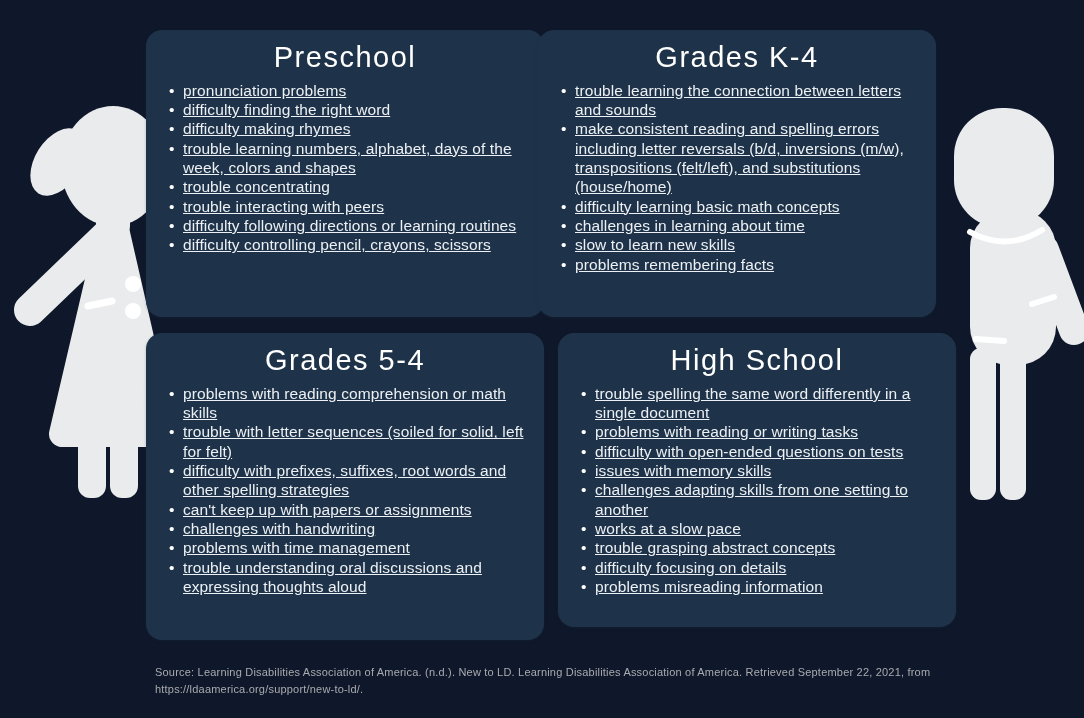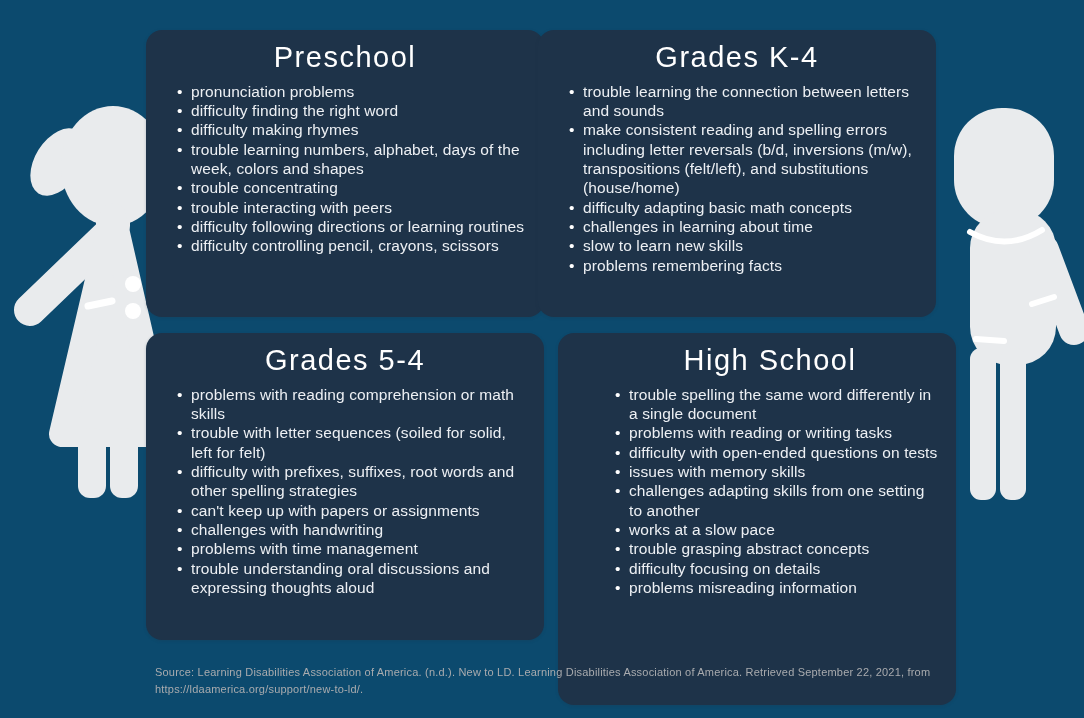--- a/index.html
+++ b/index.html
@@ -1,56 +1,57 @@
 <!DOCTYPE html>
 <html><head>
 <meta charset="utf-8">
 <style>
   html, body { margin: 0; padding: 0; background: #ffffff; }
   .stage {
     position: relative;
     width: 1084px;
     height: 718px;
-    background: #0c4a6e;
+    background: #0f172a;
     overflow: hidden;
     font-family: "Liberation Sans", sans-serif;
   }
   .silhouette { position: absolute; top: 98px; width: 160px; height: 412px; z-index: 0; }
   .silhouette.left { left: 0; }
   .silhouette.right { left: 924px; }
   .card {
     position: absolute;
     width: 398px;
     background: #1e3349;
     border-radius: 16px;
     box-sizing: border-box;
     z-index: 1;
     box-shadow: 0 1px 3px rgba(30,51,73,0.25);
   }
   .card.tl { left: 146px; top: 30px;  height: 287px; }
   .card.tr { left: 538px; top: 30px;  height: 287px; }
   .card.bl { left: 146px; top: 333px; height: 307px; }
-  .card.br { left: 558px; top: 333px; height: 372px; padding-left: 26px; }
+  .card.br { left: 558px; top: 333px; height: 294px; }
   .card-title {
     margin: 12px 10px 7px 10px;
     text-align: center;
     color: #ffffff;
     font-size: 29px;
     font-weight: 500;
     letter-spacing: 1.5px;
     line-height: 1.1;
   }
   .card-list {
-    margin: 8px;
+    margin: 0;
     padding: 0 10px 0 23px;
     list-style: none;
     color: #edf0f4;
     font-size: 15.5px;
     line-height: 19.3px;
     letter-spacing: 0.1px;
+    text-decoration: underline;
   }
   .card-list li { position: relative; padding-left: 14px; }
   .card-list li::before {
     content: "\2022";
     position: absolute;
     left: 0;
     top: 0;
     color: #ffffff;
   }
   .source {
@@ -111,21 +112,21 @@
         <li>difficulty following directions or learning routines</li>
         <li>difficulty controlling pencil, crayons, scissors</li>
       </ul>
   </section>
 
   <section class="card tr">
     <h2 class="card-title">Grades K-4</h2>
     <ul class="card-list">
         <li>trouble learning the connection between letters and sounds</li>
         <li>make consistent reading and spelling errors including letter reversals (b/d, inversions (m/w), transpositions (felt/left), and substitutions (house/home)</li>
-        <li>difficulty adapting basic math concepts</li>
+        <li>difficulty learning basic math concepts</li>
         <li>challenges in learning about time</li>
         <li>slow to learn new skills</li>
         <li>problems remembering facts</li>
       </ul>
   </section>
 
   <section class="card bl">
     <h2 class="card-title">Grades 5-4</h2>
     <ul class="card-list">
         <li>problems with reading comprehension or math skills</li>

